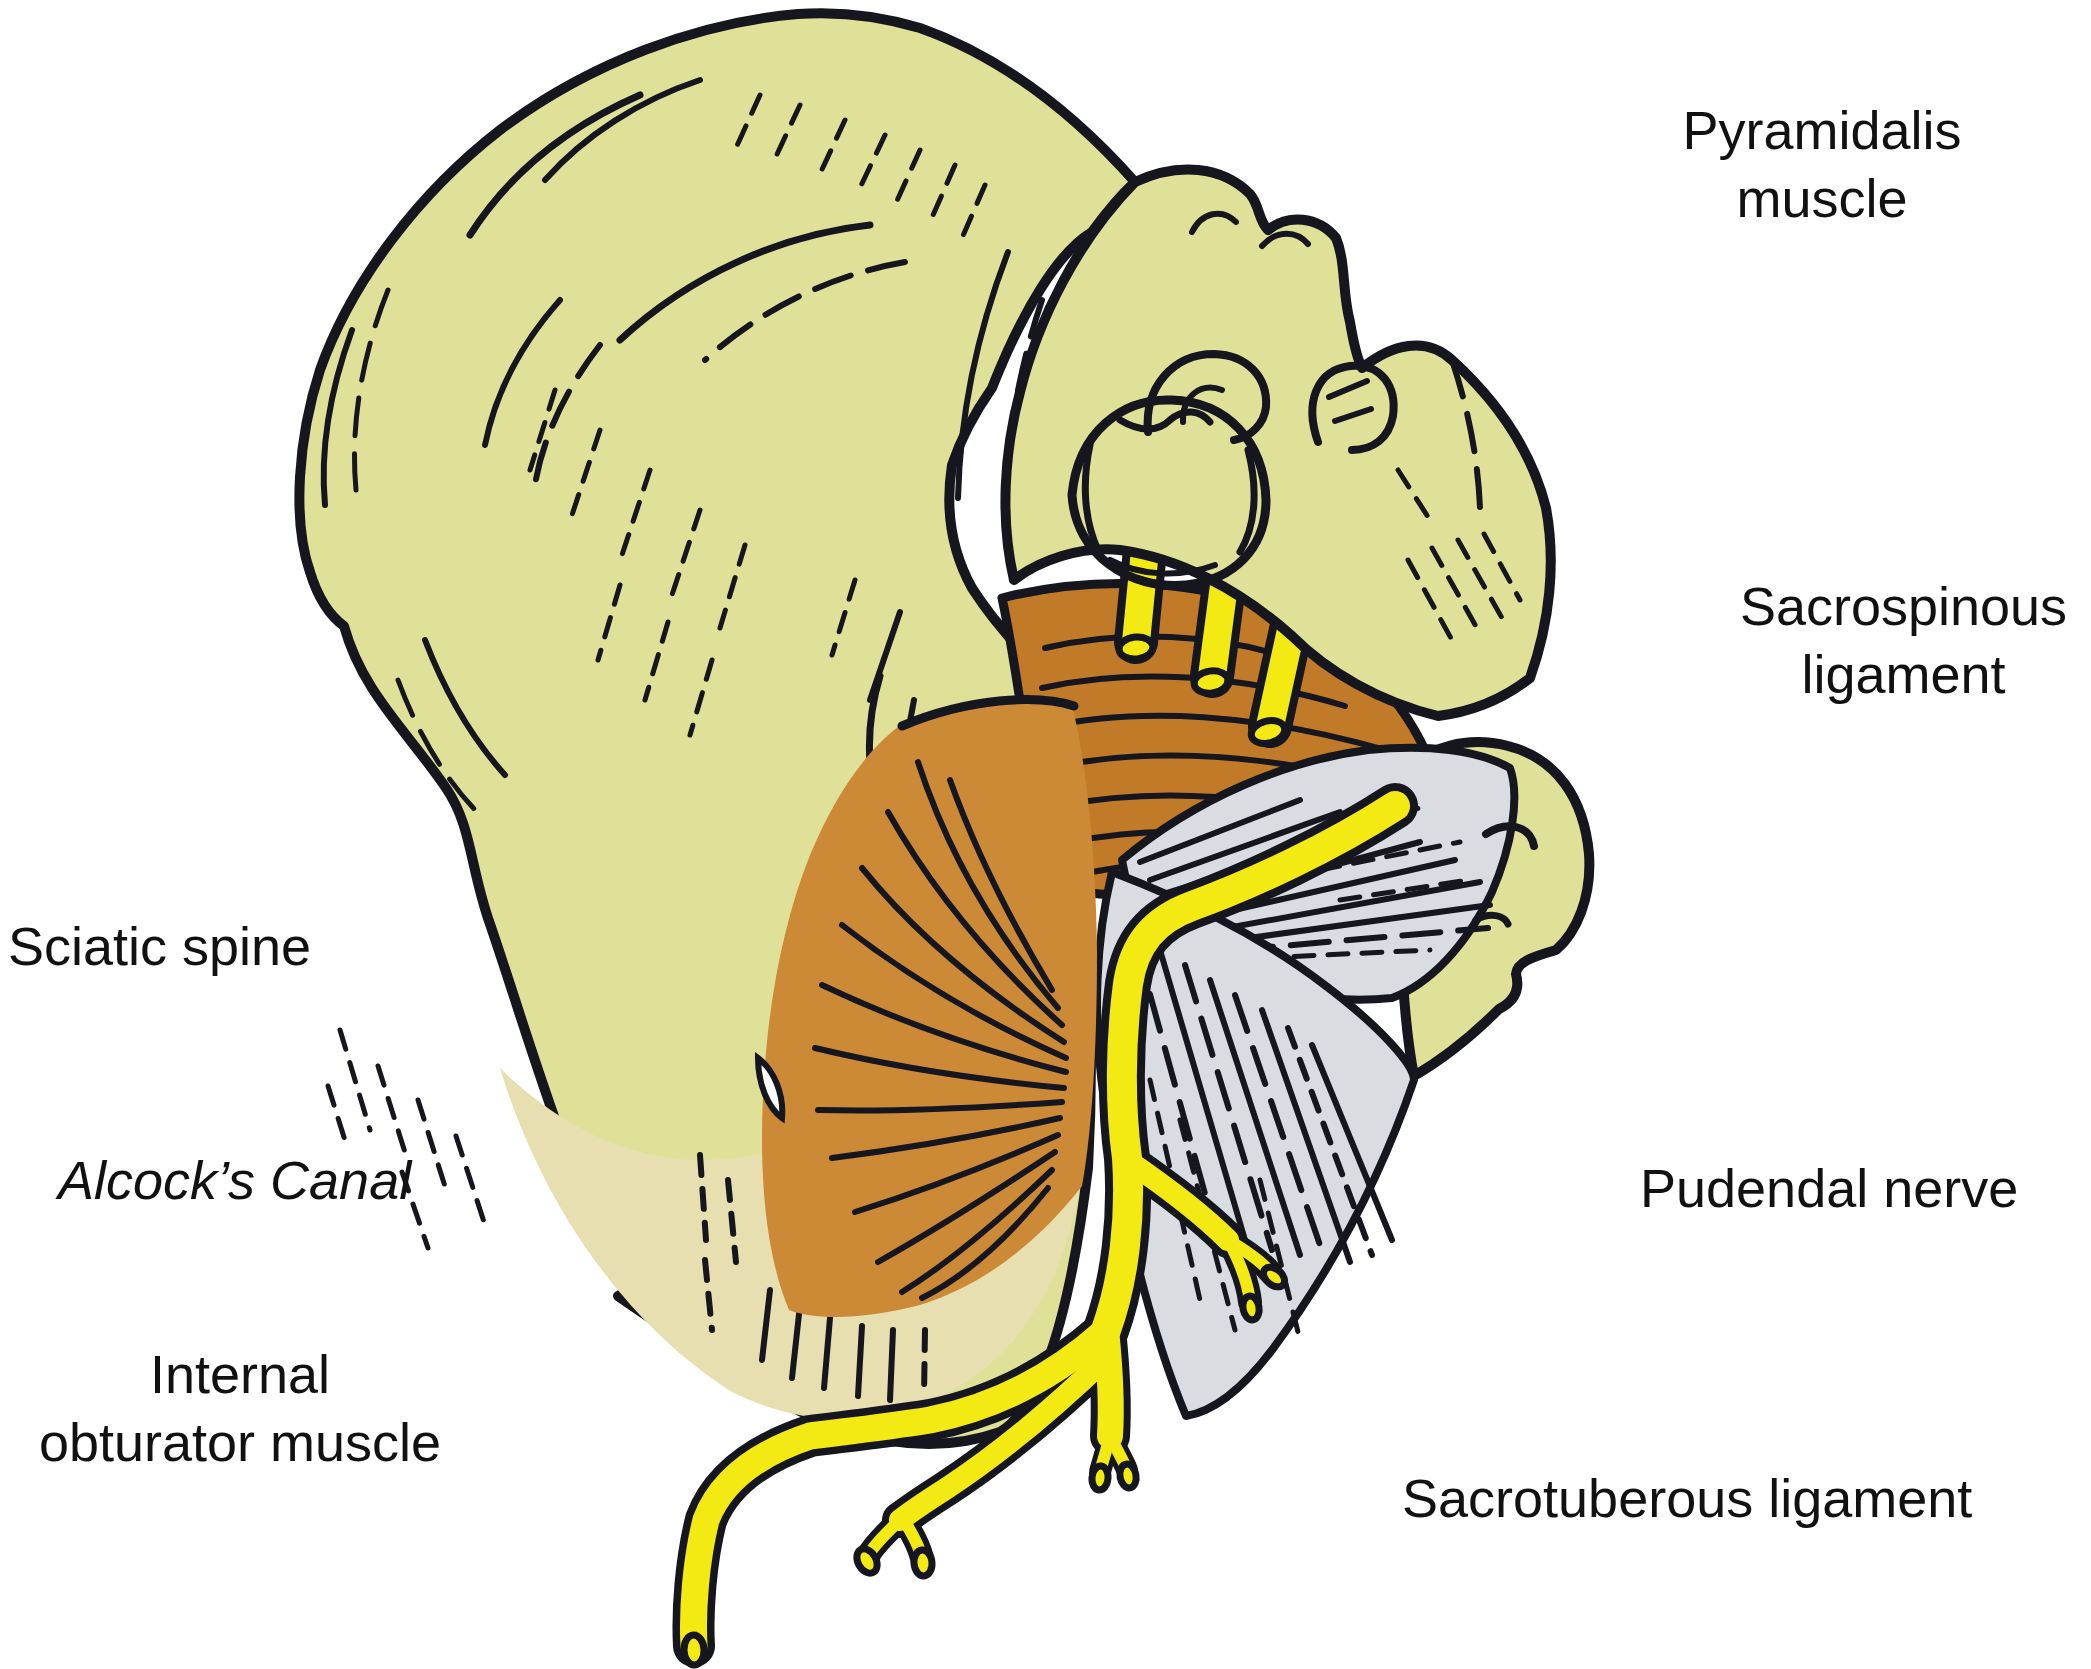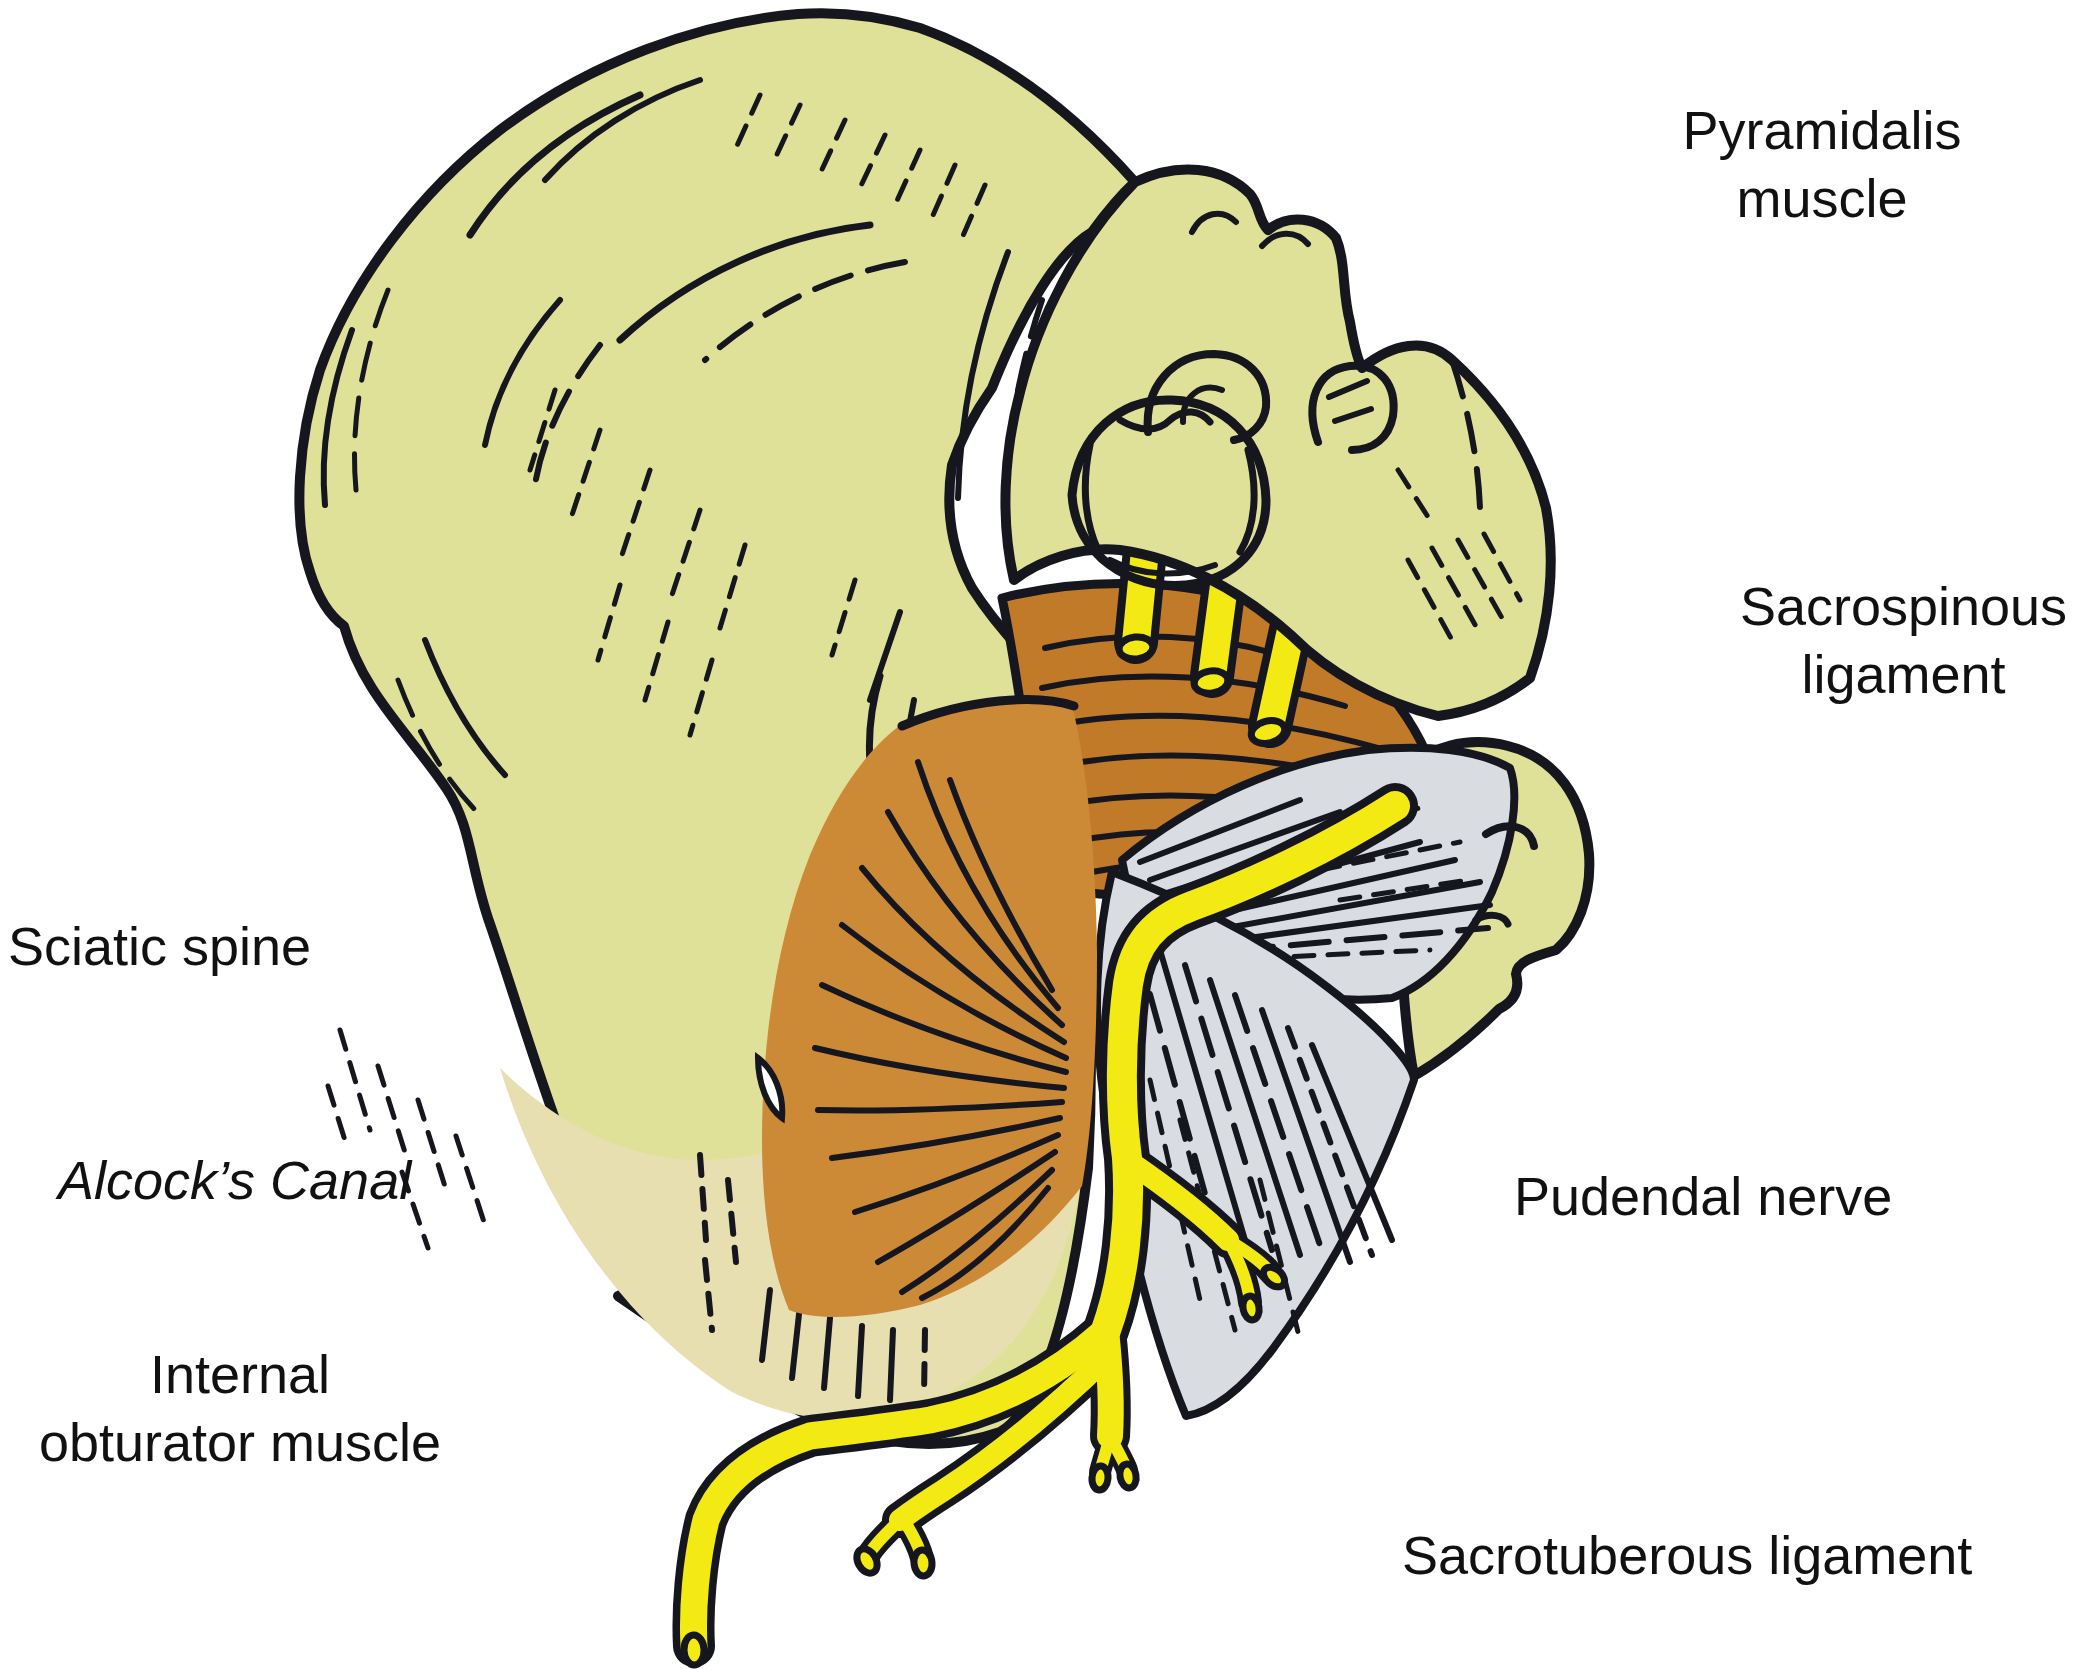--- a/index.html
+++ b/index.html
@@ -322,17 +322,17 @@
   <div class="lbl ctr" style="left:1716px;top:572px;width:375px;">Sacrospinous
 ligament</div>
 
   <div class="lbl" style="left:8px;top:912px;">Sciatic spine</div>
 
   <div class="lbl" style="left:58px;top:1146px;font-style:italic;">Alcock’s Canal</div>
 
   <div class="lbl ctr" style="left:20px;top:1340px;width:440px;">Internal
 obturator muscle</div>
 
-  <div class="lbl" style="left:1514px;top:1154px;margin-top:8px;">Pudendal nerve</div>
-
-
-  <div class="lbl" style="left:1402px;top:1521px;">Sacrotuberous ligament</div>
+  <div class="lbl" style="left:1640px;top:1154px;">Pudendal nerve</div>
+
+
+  <div class="lbl" style="left:1402px;top:1464px;">Sacrotuberous ligament</div>
 </div>
 
 </body></html>

